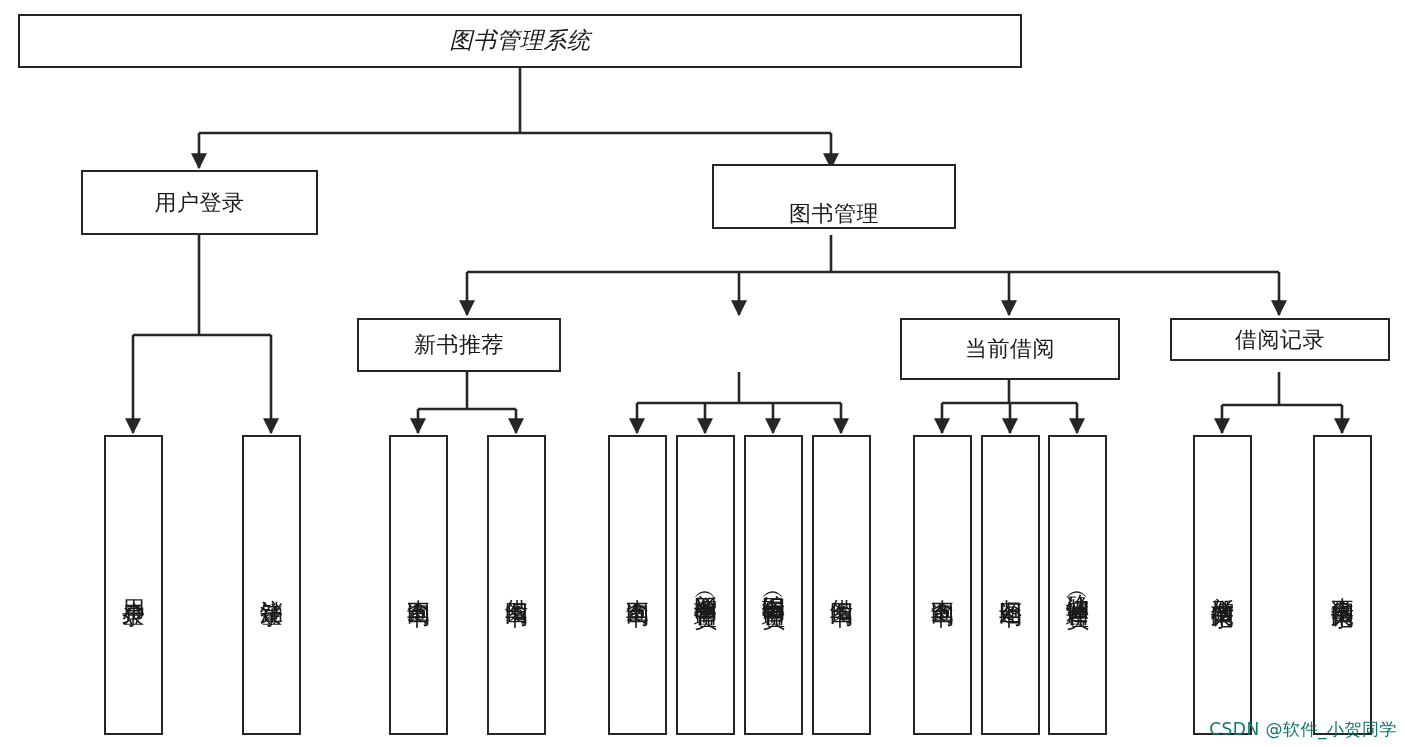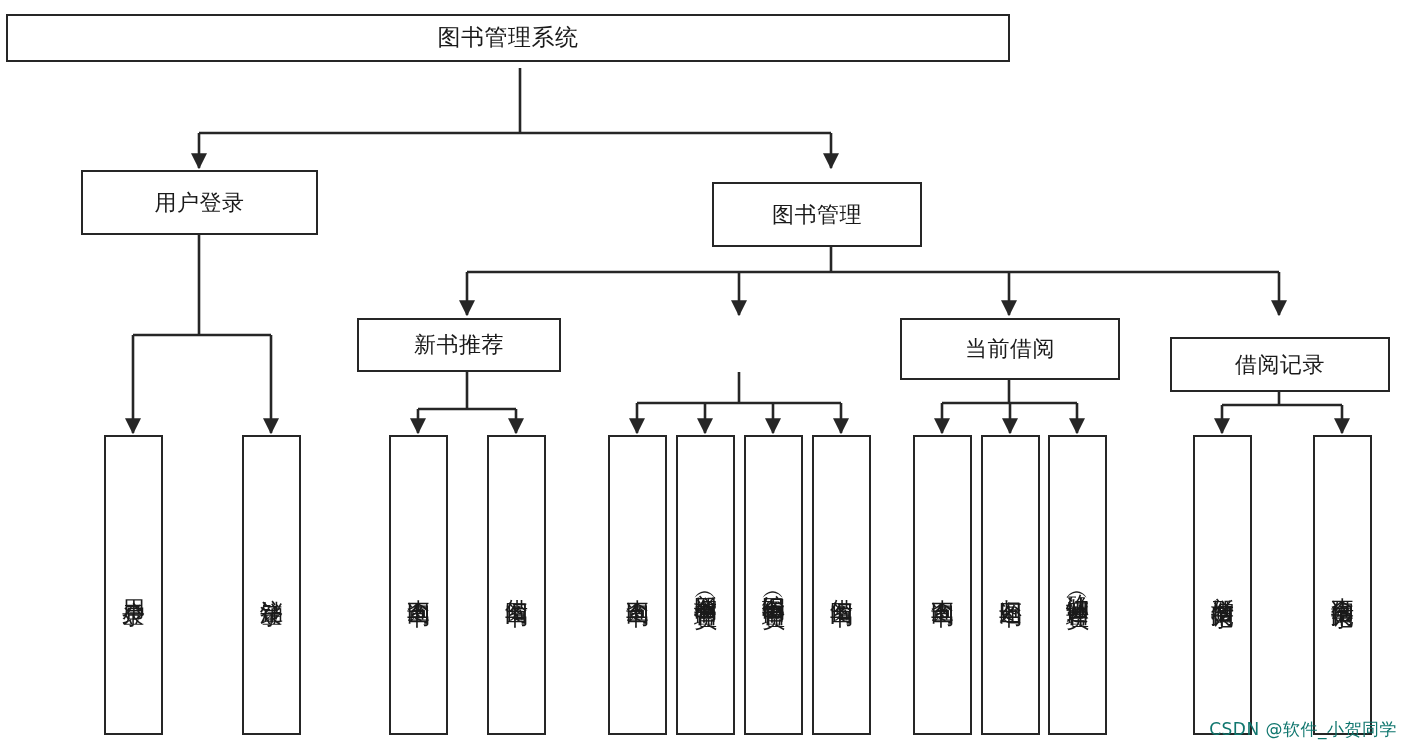--- a/index.html
+++ b/index.html
@@ -125,42 +125,42 @@
       <path d="M 1010 403 L 1010 433" marker-end="url(#arrowhead)"></path>
       <path d="M 1077 403 L 1077 433" marker-end="url(#arrowhead)"></path>
 
       <path d="M 1279 372 L 1279 405"></path>
       <path d="M 1222 405 L 1342 405"></path>
       <path d="M 1222 405 L 1222 433" marker-end="url(#arrowhead)"></path>
       <path d="M 1342 405 L 1342 433" marker-end="url(#arrowhead)"></path>
     </g>
   </svg>
 
-  <div class="node h root" style="left:6px; top:14px; width:1004px; height:48px;">
+  <div class="node h root" style="left:18px; top:14px; width:1004px; height:54px;font-style:italic;">
     <span class="label">图书管理系统</span>
   </div>
 
   <div class="node h" style="left:81px; top:170px; width:237px; height:65px;">
     <span class="label">用户登录</span>
   </div>
 
-  <div class="node h" style="left:712px; top:182px; width:210px; height:65px;">
+  <div class="node h" style="left:712px; top:164px; width:244px; height:65px;align-items:flex-end;">
     <span class="label">图书管理</span>
   </div>
 
   <div class="node h" style="left:357px; top:318px; width:204px; height:54px;">
     <span class="label">新书推荐</span>
   </div>
 
 
   <div class="node h" style="left:900px; top:318px; width:220px; height:62px;">
     <span class="label">当前借阅</span>
   </div>
 
-  <div class="node h" style="left:1170px; top:318px; width:220px; height:55px;margin-top:19px;">
+  <div class="node h" style="left:1170px; top:318px; width:220px; height:43px;">
     <span class="label">借阅记录</span>
   </div>
 
   <div class="node v" style="left:104px; top:435px; width:59px; height:300px;">
     <span class="label">用户登录</span>
   </div>
   <div class="node v" style="left:242px; top:435px; width:59px; height:300px;">
     <span class="label">注销登录</span>
   </div>
 

